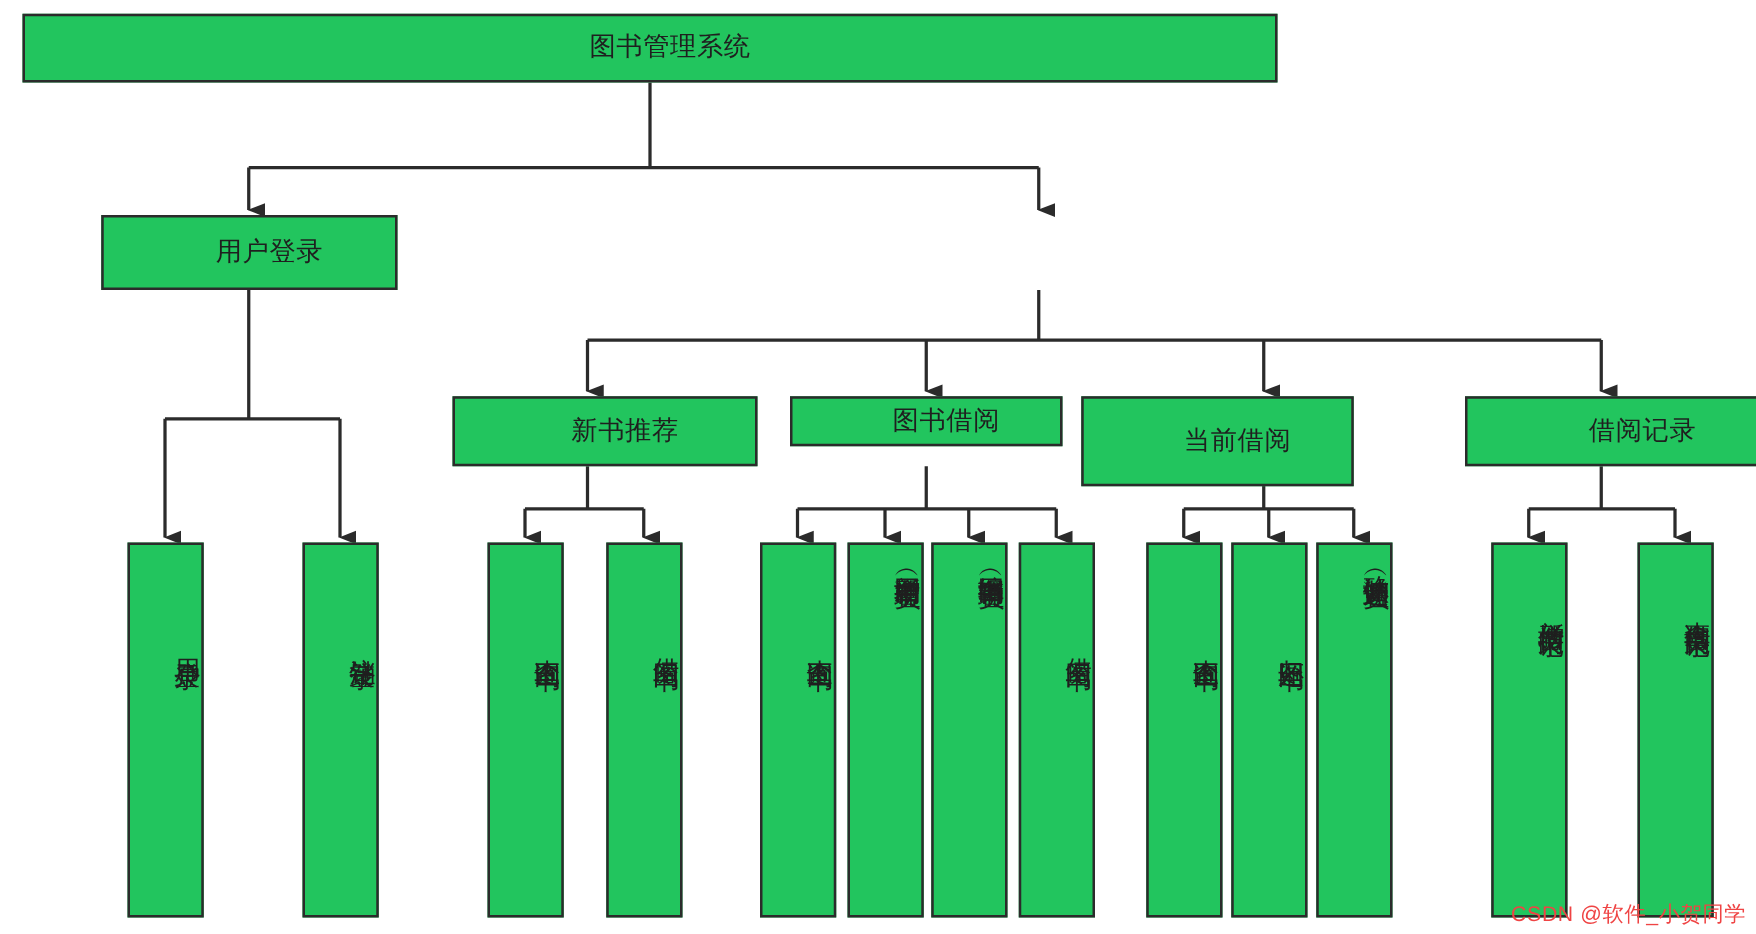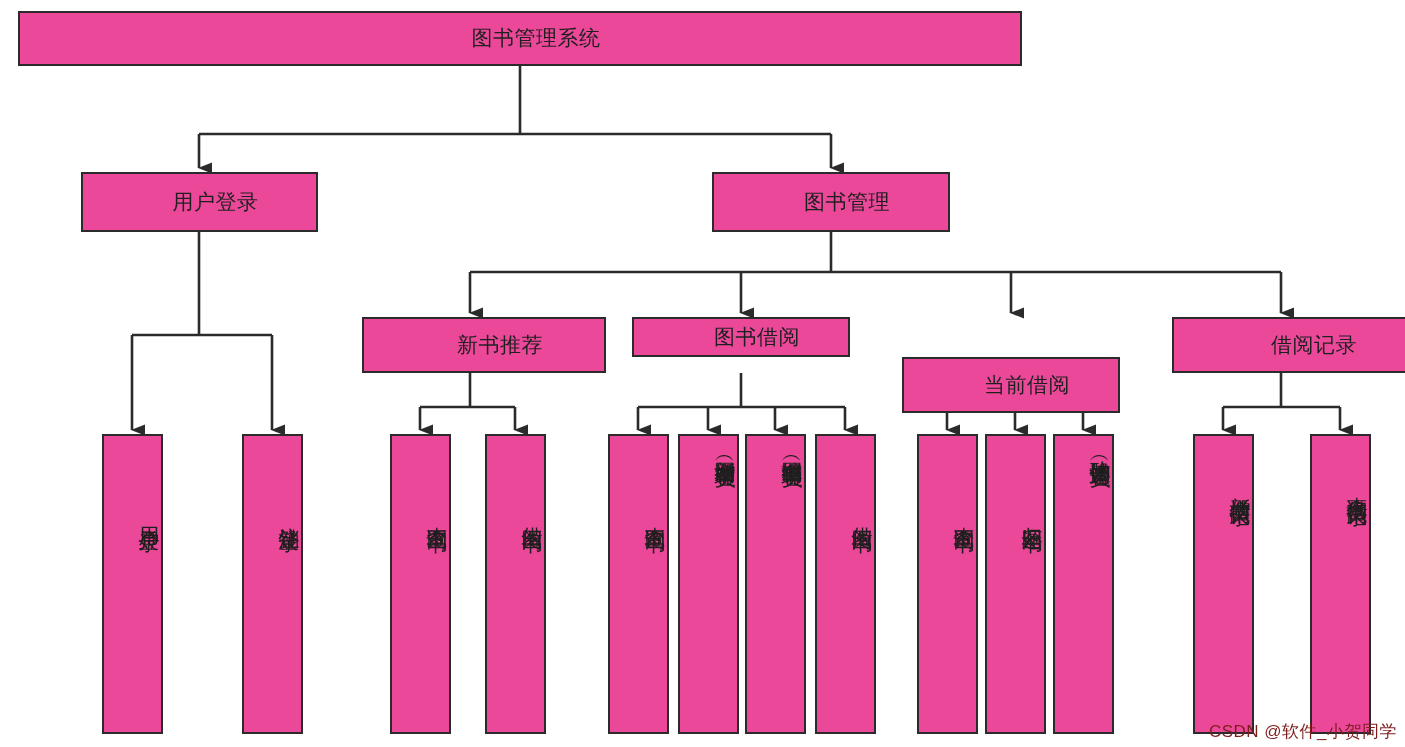--- a/index.html
+++ b/index.html
@@ -20,21 +20,21 @@
   #diagram-svg {
     position: absolute;
     left: 0;
     top: 0;
     width: 1405px;
     height: 747px;
   }
   .node-box {
     position: absolute;
     box-sizing: border-box;
-    background: #ec4899;
+    background: #22c55e;
     border: 2.5px solid #2b2b2b;
     display: flex;
     align-items: center;
     justify-content: center;
     color: #1a1a1a;
     padding-left: 32px;
   }
   .node-label {
     font-size: 21px;
     line-height: 1.15;
@@ -57,21 +57,21 @@
     letter-spacing: 2px;
   }
   .leaf-box.tall-text .node-label {
     letter-spacing: 1px;
   }
   #watermark {
     position: absolute;
     right: 8px;
     bottom: 4px;
     font-size: 17px;
-    color: #7f1d1d;
+    color: #ef4444;
     letter-spacing: 0.5px;
     white-space: nowrap;
     user-select: none;
   }
 </style>
 </head>
 <body>
 
 <div id="canvas">
 
@@ -127,31 +127,28 @@
     </g>
   </svg>
 
   <div class="node-box" style="left:18px; top:11px; width:1004px; height:55px;">
     <span class="node-label">图书管理系统</span>
   </div>
 
   <div class="node-box" style="left:81px; top:172px; width:237px; height:60px;">
     <span class="node-label">用户登录</span>
   </div>
-  <div class="node-box" style="left:712px; top:172px; width:238px; height:60px;">
-    <span class="node-label">图书管理</span>
-  </div>
 
   <div class="node-box" style="left:362px; top:317px; width:244px; height:56px;">
     <span class="node-label">新书推荐</span>
   </div>
   <div class="node-box" style="left:632px; top:317px; width:218px; height:40px;">
     <span class="node-label">图书借阅</span>
   </div>
-  <div class="node-box" style="left:902px; top:317px; width:218px; height:56px;margin-top:40px;">
+  <div class="node-box" style="left:865px; top:317px; width:218px; height:72px;">
     <span class="node-label">当前借阅</span>
   </div>
   <div class="node-box" style="left:1172px; top:317px; width:252px; height:56px;">
     <span class="node-label">借阅记录</span>
   </div>
 
   <div class="node-box leaf-box" style="left:102px; top:434px; width:61px; height:300px; padding-top:74px;">
     <span class="node-label">用户登录</span>
   </div>
 

